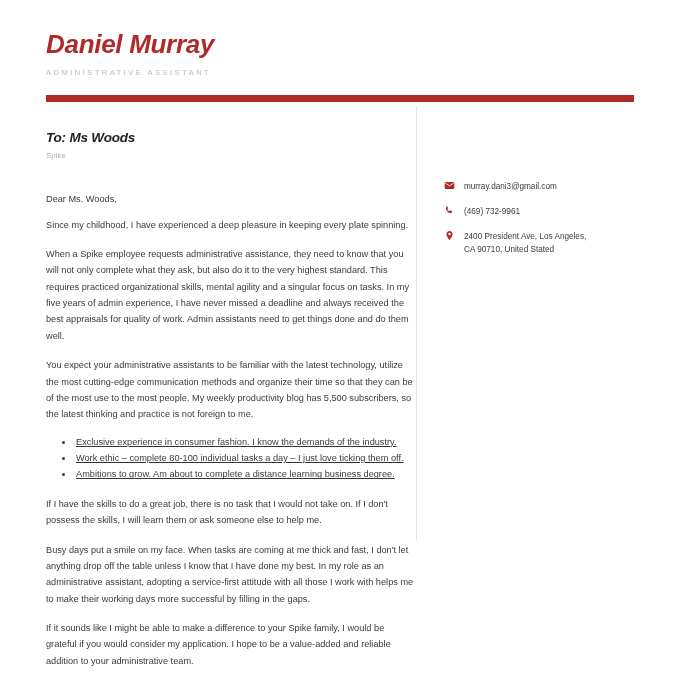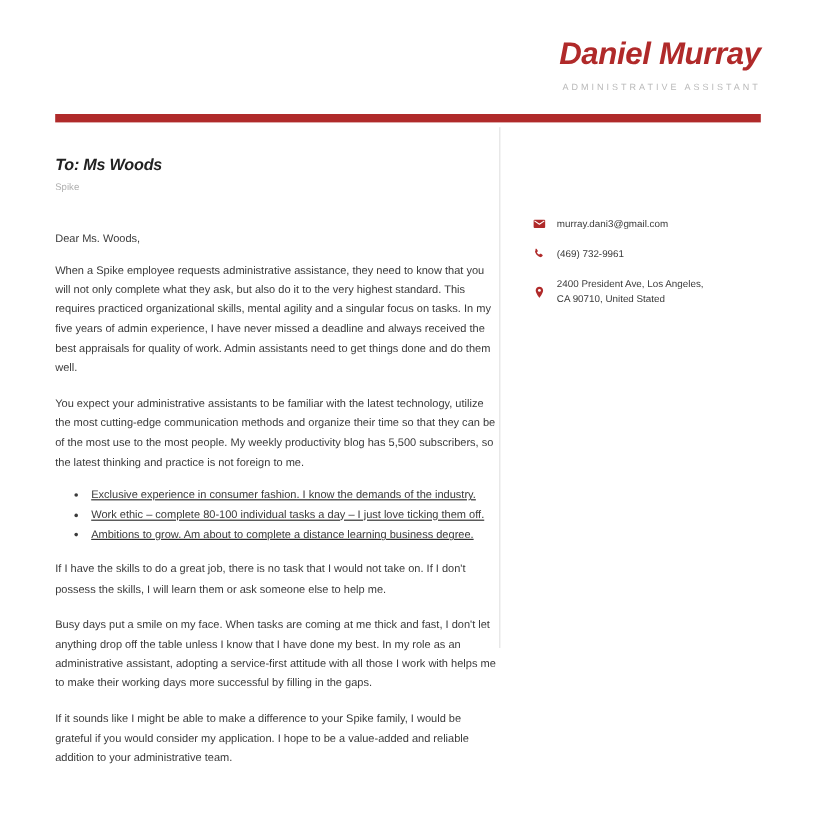--- a/index.html
+++ b/index.html
@@ -18,21 +18,20 @@
     position: relative;
     width: 680px;
     height: 680px;
     background: #ffffff;
     box-sizing: border-box;
   }
 
   
   .header {
     padding: 30px 46px 0 46px;
-    text-align: right;
   }
   .name {
     font-size: 26px;
     font-weight: bold;
     font-style: italic;
     color: #B02A2A;
     letter-spacing: -0.3px;
     margin: 0;
     line-height: 1.1;
   }
@@ -111,21 +110,21 @@
     font-size: 9.2px;
     line-height: 1.78;
     color: #3a3a3a;
     margin: 0;
     padding-left: 2px;
   }
 
   
   .contact-row {
     display: flex;
-    align-items: center;
+    align-items: flex-start;
     margin-bottom: 12px;
   }
   .contact-icon {
     width: 11px;
     min-width: 11px;
     height: 11px;
     margin-right: 9px;
     display: flex;
     align-items: center;
     justify-content: center;
@@ -153,20 +152,21 @@
   <div class="red-bar"></div>
 
   <div class="content">
 
     <div class="left-col">
       <div class="recipient">To: Ms Woods</div>
       <div class="company">Spike</div>
 
       <div class="salutation">Dear Ms. Woods,</div>
 
+      <p class="body-para">Since my childhood, I have experienced a deep pleasure in keeping every plate spinning.</p>
       <p class="body-para">When a Spike employee requests administrative assistance, they need to know that you will not only complete what they ask, but also do it to the very highest standard. This requires practiced organizational skills, mental agility and a singular focus on tasks. In my five years of admin experience, I have never missed a deadline and always received the best appraisals for quality of work. Admin assistants need to get things done and do them well.</p>
       <p class="body-para">You expect your administrative assistants to be familiar with the latest technology, utilize the most cutting-edge communication methods and organize their time so that they can be of the most use to the most people. My weekly productivity blog has 5,500 subscribers, so the latest thinking and practice is not foreign to me.</p>
 
       <ul class="bullets">
         <li>Exclusive experience in consumer fashion. I know the demands of the industry.</li>
         <li>Work ethic – complete 80-100 individual tasks a day – I just love ticking them off.</li>
         <li>Ambitions to grow. Am about to complete a distance learning business degree.</li>
       </ul>
 
       <p class="body-para">If I have the skills to do a great job, there is no task that I would not take on. If I don't possess the skills, I will learn them or ask someone else to help me.</p>

